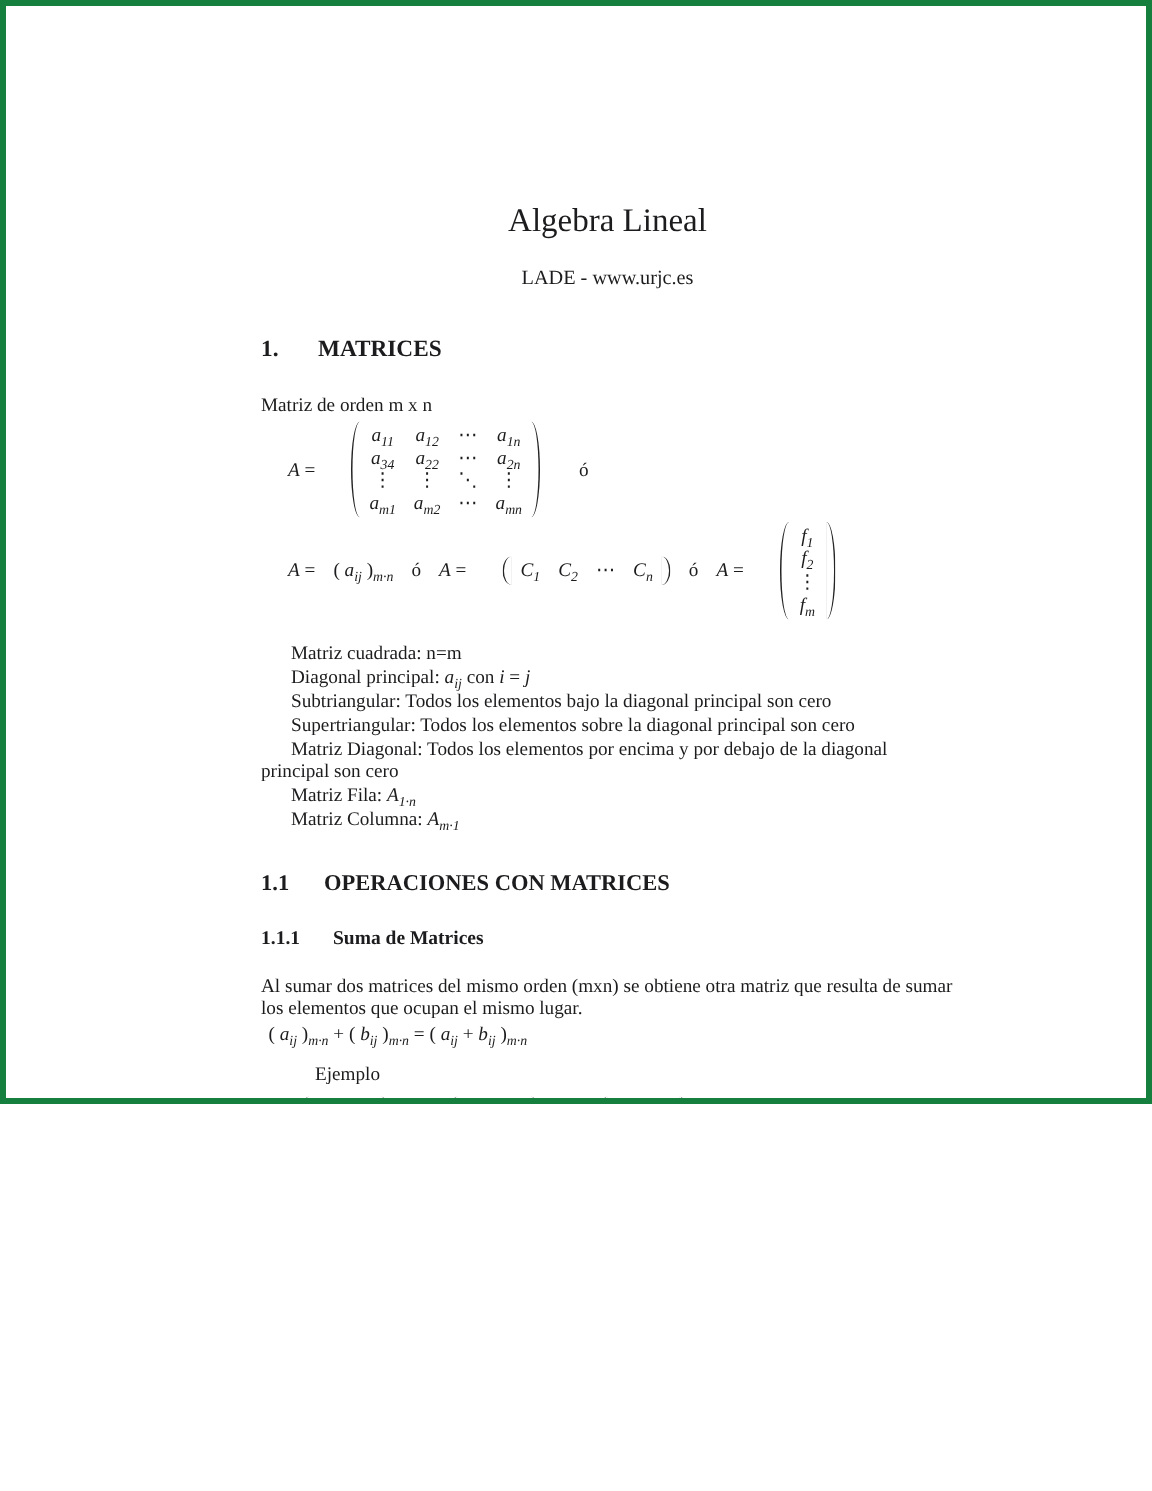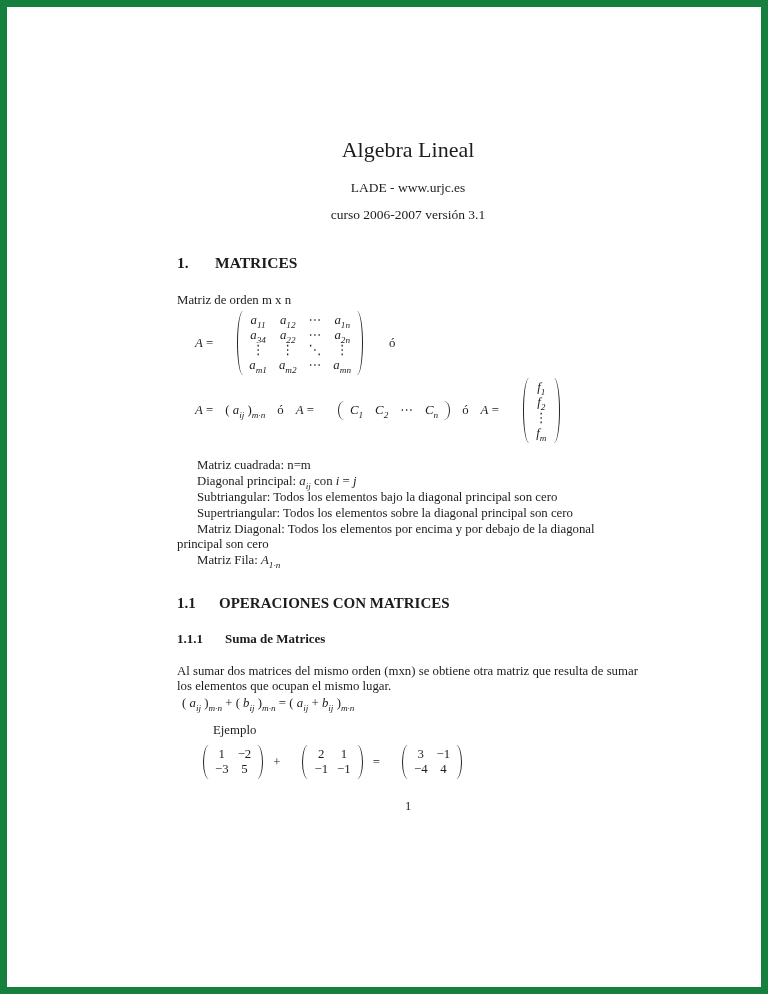--- a/index.html
+++ b/index.html
@@ -2,22 +2,22 @@
 <html><head>
 <meta charset="utf-8">
 <style>
   * { margin:0; padding:0; box-sizing:border-box; }
   html,body { background:#fff; }
   body {
     width:768px; height:994px;
     font-family:"Liberation Serif","DejaVu Serif",serif;
     color:#1c1c1e;
   }
-  .page { position:relative; width:768px; height:994px; background:#fff;
-          border:7px solid #15803d; overflow:hidden; }
+  .page { position:relative; width:768px; height:736px; background:#fff;
+          border:4px solid #15803d; overflow:hidden; }
   .content { margin-left:170px; width:462px; }
 
   .title   { text-align:center; font-size:22px; padding-top:130px; }
   .subtitle{ text-align:center; font-size:13.5px; margin-top:17px; }
   .course  { margin-top:11px; }
 
   .h1 { margin-top:31px; font-size:15.5px; font-weight:bold; }
   .h2 { margin-top:27px; font-size:15px;  font-weight:bold; }
   .h3 { margin-top:19px; font-size:13px;  font-weight:bold; }
   .secnum { display:inline-block; }
@@ -60,21 +60,20 @@
   .pagenum { text-align:center; margin-top:20px; font-size:12.5px; }
 </style>
 </head>
 <body>
 
 <div class="page">
   <div class="content">
 
     <div class="title">Algebra Lineal</div>
     <div class="subtitle">LADE - www.urjc.es</div>
-    <div class="subtitle course">curso 2006-2007 versión 3.1</div>
 
     <div class="h1">
       <span class="secnum w1">1.</span><span>MATRICES</span>
     </div>
 
     <div class="bodyline">Matriz de orden m x n</div>
 
     <div class="mathline indent18 de">
       <span><i class="mv">A</i> =</span>
       <span class="matrix">
@@ -131,20 +130,21 @@
       </span>
     </div>
 
     <div class="props">
       <p class="pline">Matriz cuadrada: n=m</p>
       <p class="pline">Diagonal principal: <i class="mv">a<sub>ij</sub></i> con <i class="mv">i</i> = <i class="mv">j</i></p>
       <p class="pline">Subtriangular: Todos los elementos bajo la diagonal principal son cero</p>
       <p class="pline">Supertriangular: Todos los elementos sobre la diagonal principal son cero</p>
       <p class="pline">Matriz Diagonal: Todos los elementos por encima y por debajo de la diagonal principal son cero</p>
       <p class="pline">Matriz Fila: <i class="mv">A<sub>1·n</sub></i></p>
+      <p class="pline">Matriz Columna: <i class="mv">A<sub>m·1</sub></i></p>
     </div>
 
     <div class="h2">
       <span class="secnum w2">1.1</span><span>OPERACIONES CON MATRICES</span>
     </div>
 
     <div class="h3">
       <span class="secnum w3">1.1.1</span><span>Suma de Matrices</span>
     </div>
 

